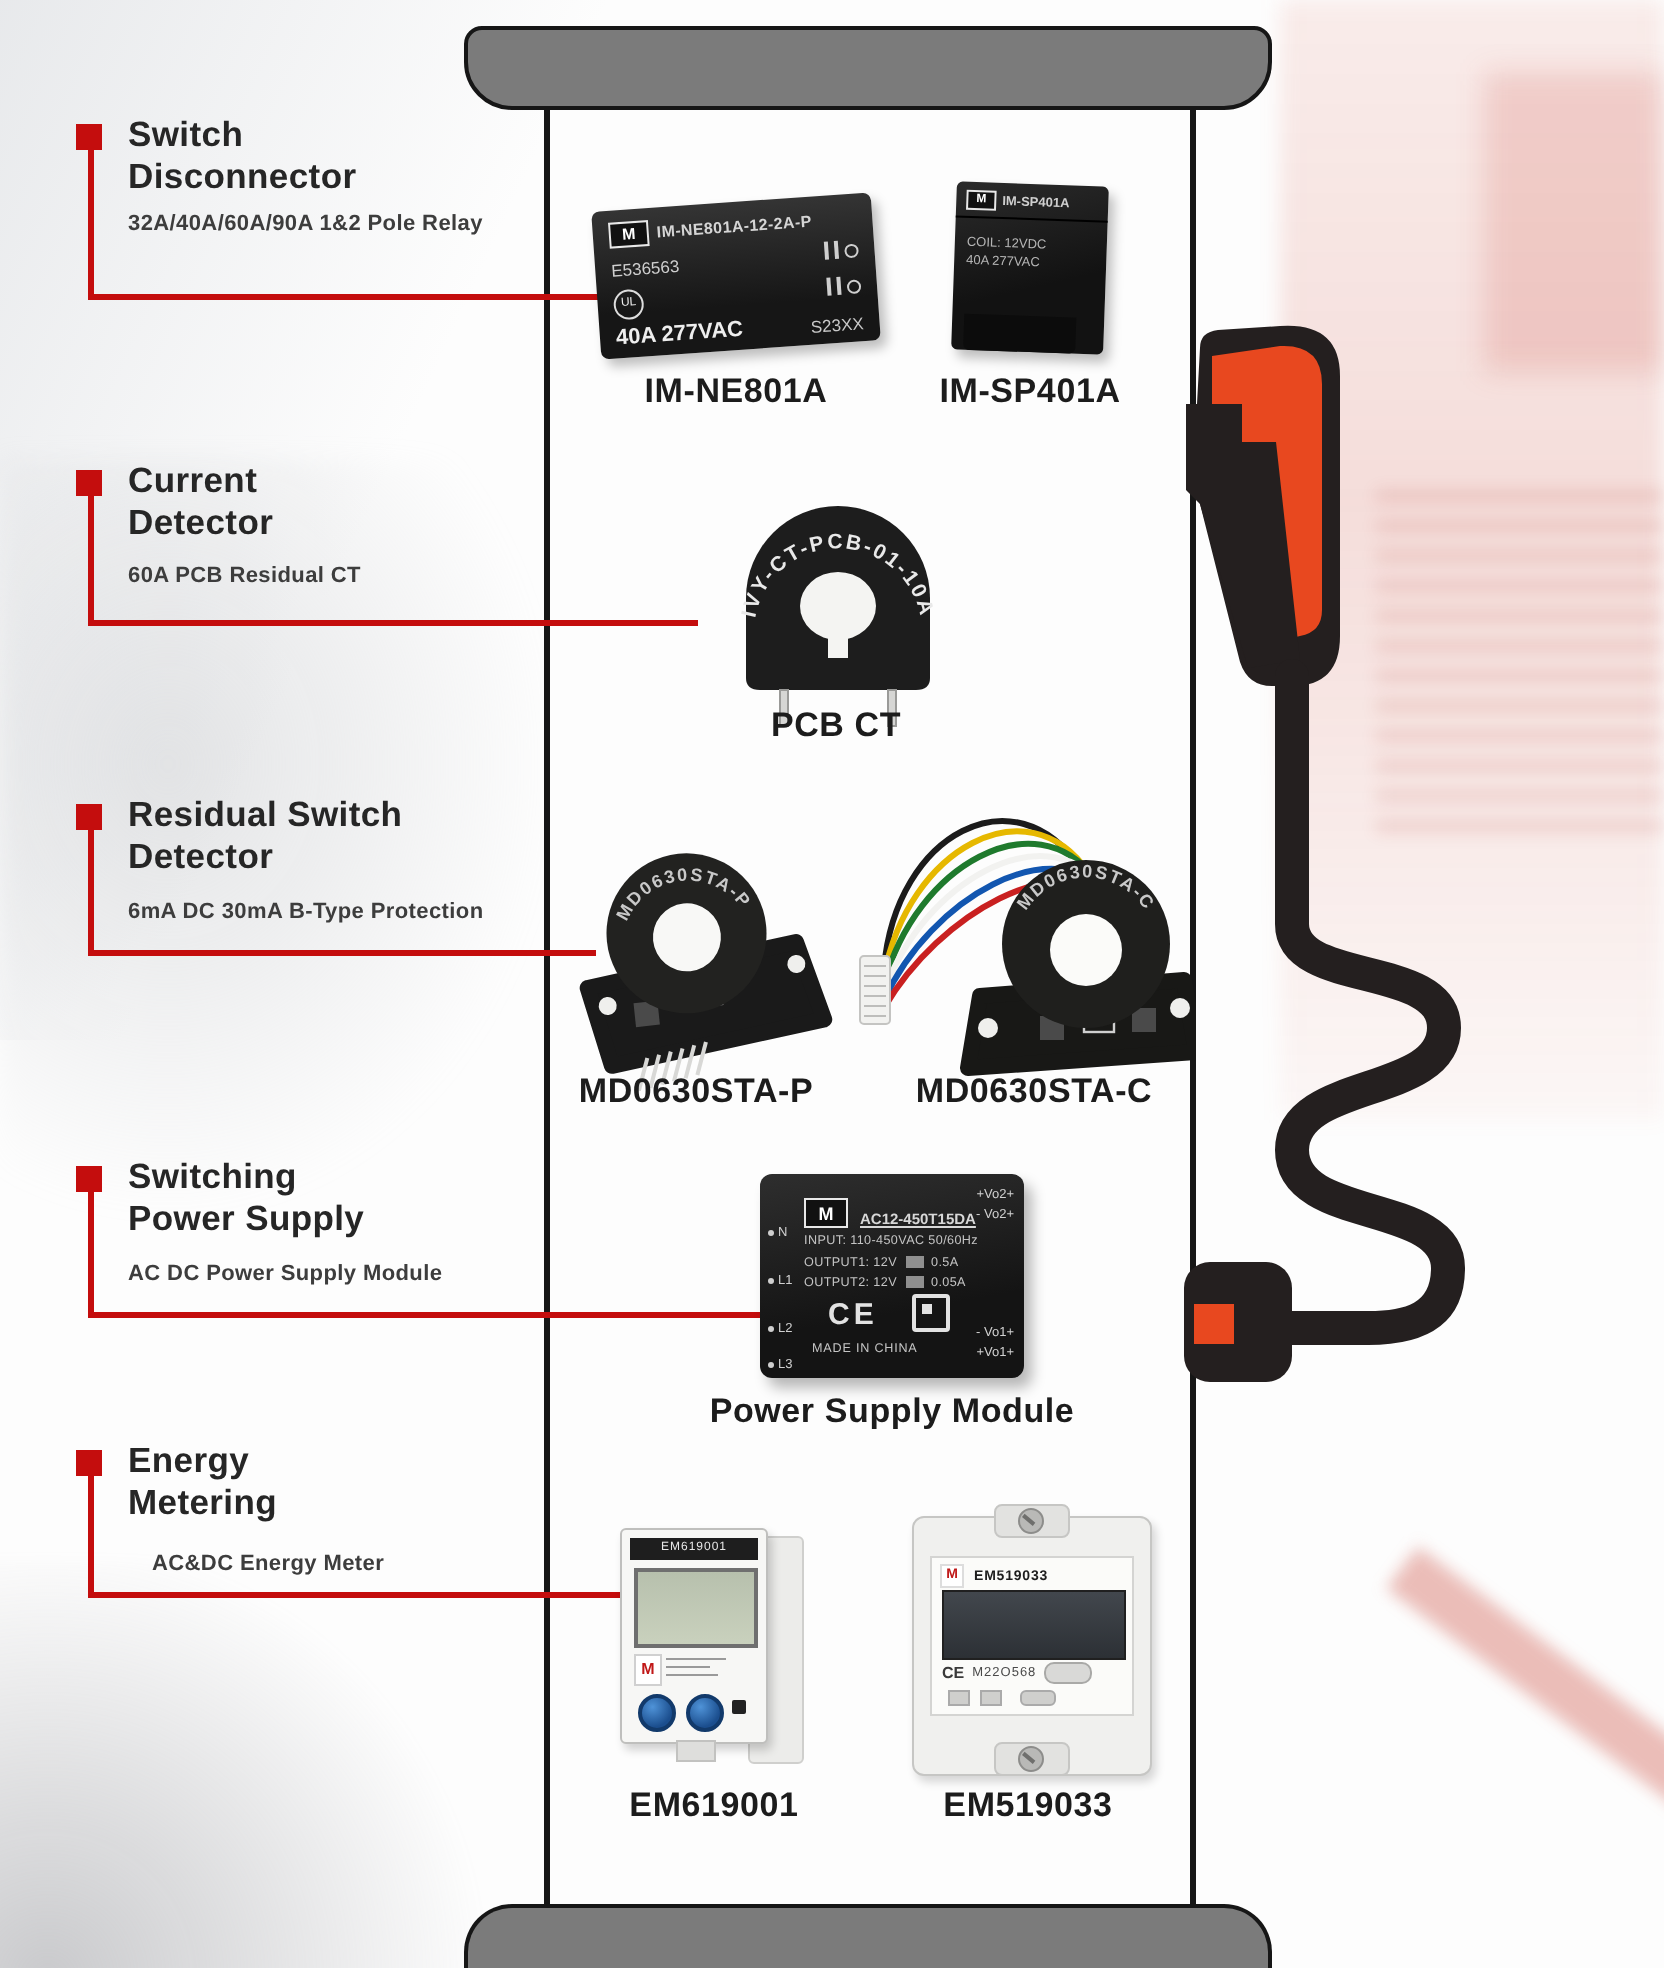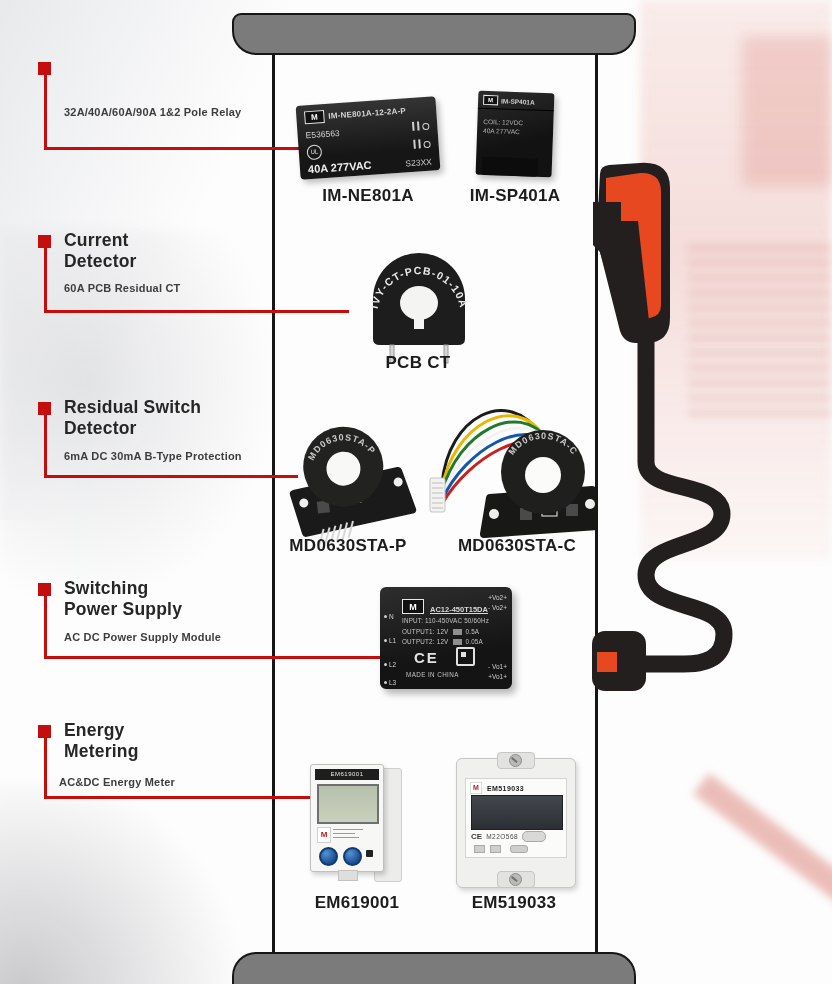--- a/index.html
+++ b/index.html
@@ -148,20 +148,24 @@
 <div class="abs bg-grille"></div>
 <div class="abs bg-red-tr"></div>
 <div class="abs bg-tire"></div>
 <div class="abs bg-red-br"></div>
 
 <div class="abs cap"></div>
 <div class="abs panel"></div>
 <div class="abs base"></div>
 
 <div class="abs bullet" style="left:38px;top:62px"></div>
+<div class="abs sec-title" style="left:64px;top:57px">
+  <div>Switch</div>
+  <div>Disconnector</div>
+</div>
 <div class="abs sec-sub" style="left:64px;top:106px">32A/40A/60A/90A 1&amp;2 Pole Relay</div>
 <div class="abs vline" style="left:44px;top:70px;height:80px"></div>
 <div class="abs hline" style="left:44px;top:147px;width:262px"></div>
 
 <div class="abs bullet" style="left:38px;top:235px"></div>
 <div class="abs sec-title" style="left:64px;top:230px">
   <div>Current</div>
   <div>Detector</div>
 </div>
 <div class="abs sec-sub" style="left:64px;top:282px">60A PCB Residual CT</div>
@@ -184,21 +188,21 @@
 </div>
 <div class="abs sec-sub" style="left:64px;top:631px">AC DC Power Supply Module</div>
 <div class="abs vline" style="left:44px;top:591px;height:68px"></div>
 <div class="abs hline" style="left:44px;top:656px;width:342px"></div>
 
 <div class="abs bullet" style="left:38px;top:725px"></div>
 <div class="abs sec-title" style="left:64px;top:720px">
   <div>Energy</div>
   <div>Metering</div>
 </div>
-<div class="abs sec-sub" style="left:59px;top:776px">AC&amp;DC Energy Meter</div>
+<div class="abs sec-sub" style="left:76px;top:776px">AC&amp;DC Energy Meter</div>
 <div class="abs vline" style="left:44px;top:733px;height:66px"></div>
 <div class="abs hline" style="left:44px;top:796px;width:268px"></div>
 
 <div class="abs relay1">
   <div class="r1row">
     <span class="logo-box">M</span>
     <span class="model">IM-NE801A-12-2A-P</span>
   </div>
   <div class="r1row" style="justify-content:space-between">
     <span class="cert">E536563</span>
@@ -338,20 +342,21 @@
   </div>
   <div class="ln" style="top:51px">
     <span>OUTPUT2: 12V</span><span class="certbox"></span><span>0.05A</span>
   </div>
   <div class="ce">CE</div>
   <div class="sq">
         <i></i>
       </div>
   <div class="made">MADE IN CHINA</div>
 </div>
+<div class="abs pname" style="left:446px;top:696px">Power Supply Module</div>
 
 <div class="abs m1">
   <div class="clip"></div>
   <div class="body">
     <div class="strip">EM619001</div>
     <div class="lcd"></div>
     <div class="mlogo">M</div>
     <div class="fine" style="left:22px;top:64px;width:30px"></div>
     <div class="fine" style="left:22px;top:68px;width:22px"></div>
     <div class="fine" style="left:22px;top:72px;width:26px"></div>

